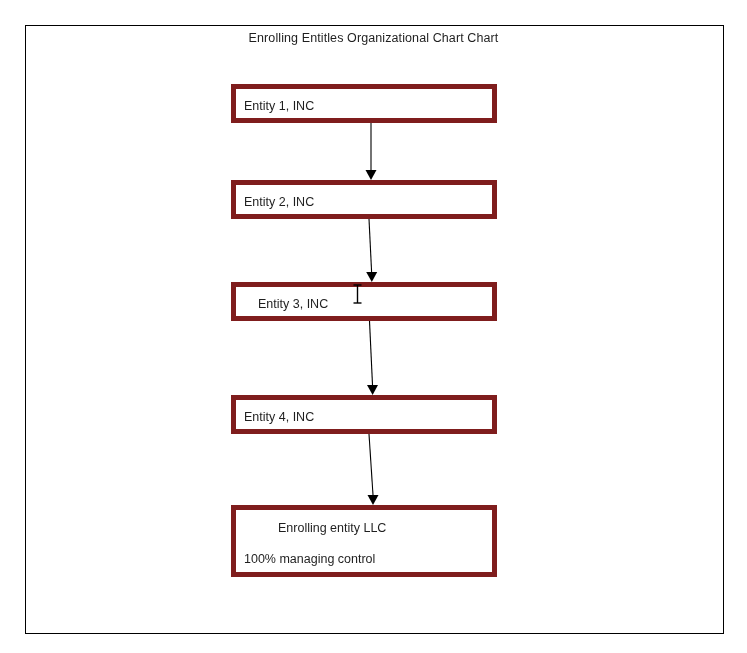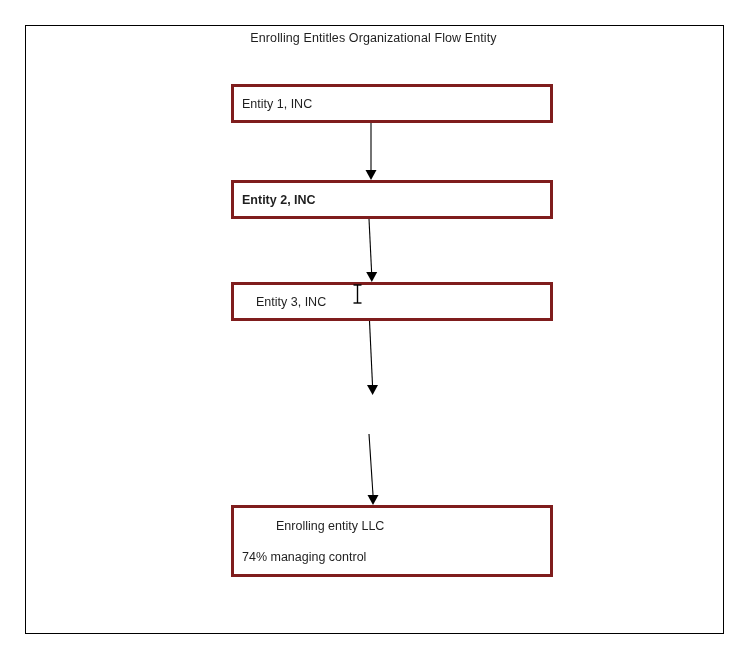--- a/index.html
+++ b/index.html
@@ -45,41 +45,41 @@
     font-size: 12.5px;
     line-height: 16px;
     color: #1f1f1f;
     letter-spacing: 0.1px;
     white-space: nowrap;
   }
   
   .node-box {
     position: absolute;
     left: 231px;
-    width: 322px;
-    border: 3px solid #7f1d1d;
+    width: 266px;
+    border: 5px solid #7f1d1d;
     box-sizing: border-box;
     background: #ffffff;
     font-size: 12.5px;
     color: #1f1f1f;
   }
   .node-line {
     position: absolute;
     left: 8px;
     white-space: nowrap;
     line-height: 14px;
   }
   #node-1 { top: 84px;  height: 39px; }
   #node-2 { top: 180px; height: 39px; }
   #node-3 { top: 282px; height: 39px; }
   #node-4 { top: 395px; height: 39px; }
   #node-5 { top: 505px; height: 72px; }
 
   #node-1 .node-line { top: 10px; }
-  #node-2 .node-line { top: 10px; font-weight: bold; }
+  #node-2 .node-line { top: 10px; }
   #node-3 .node-line { top: 10px; margin-left: 14px; }
   #node-4 .node-line { top: 10px; }
   #node-5 .line-a   { top: 11px; margin-left: 34px; }
   #node-5 .line-b   { top: 42px; }
 
   
   #connectors {
     position: absolute;
     left: 0;
     top: 0;
@@ -97,21 +97,21 @@
     pointer-events: none;
   }
 </style>
 </head>
 <body>
 
 <div id="canvas">
 
   <div id="page-frame"></div>
 
-  <div id="chart-title">Enrolling Entitles Organizational Flow Entity</div>
+  <div id="chart-title">Enrolling Entitles Organizational Chart Chart</div>
 
   <svg id="connectors" viewBox="0 0 747 653" width="747" height="653" xmlns="http://www.w3.org/2000/svg">
 
     <g>
       <line x1="371" y1="123" x2="371" y2="170" stroke="#000000" stroke-width="1.1"></line>
       <polygon points="365.5,170 376.5,170 371,180" fill="#000000"></polygon>
     </g>
 
     <g>
       <line x1="369" y1="219" x2="371.6" y2="272" stroke="#000000" stroke-width="1.1"></line>
@@ -134,24 +134,27 @@
   </div>
 
   <div class="node-box" id="node-2">
     <span class="node-line">Entity 2, INC</span>
   </div>
 
   <div class="node-box" id="node-3">
     <span class="node-line">Entity 3, INC</span>
   </div>
 
+  <div class="node-box" id="node-4">
+    <span class="node-line">Entity 4, INC</span>
+  </div>
 
   <div class="node-box" id="node-5">
     <span class="node-line line-a">Enrolling entity LLC</span>
-    <span class="node-line line-b">74% managing control</span>
+    <span class="node-line line-b">100% managing control</span>
   </div>
 
   <svg id="mouse-cursor" viewBox="0 0 11 20" width="11" height="20" xmlns="http://www.w3.org/2000/svg">
     <line x1="1.5" y1="1" x2="9.5" y2="1" stroke="#000000" stroke-width="1.4"></line>
     <line x1="5.5" y1="1" x2="5.5" y2="19" stroke="#000000" stroke-width="1.4"></line>
     <line x1="1.5" y1="19" x2="9.5" y2="19" stroke="#000000" stroke-width="1.4"></line>
   </svg>
 
 </div>
 

